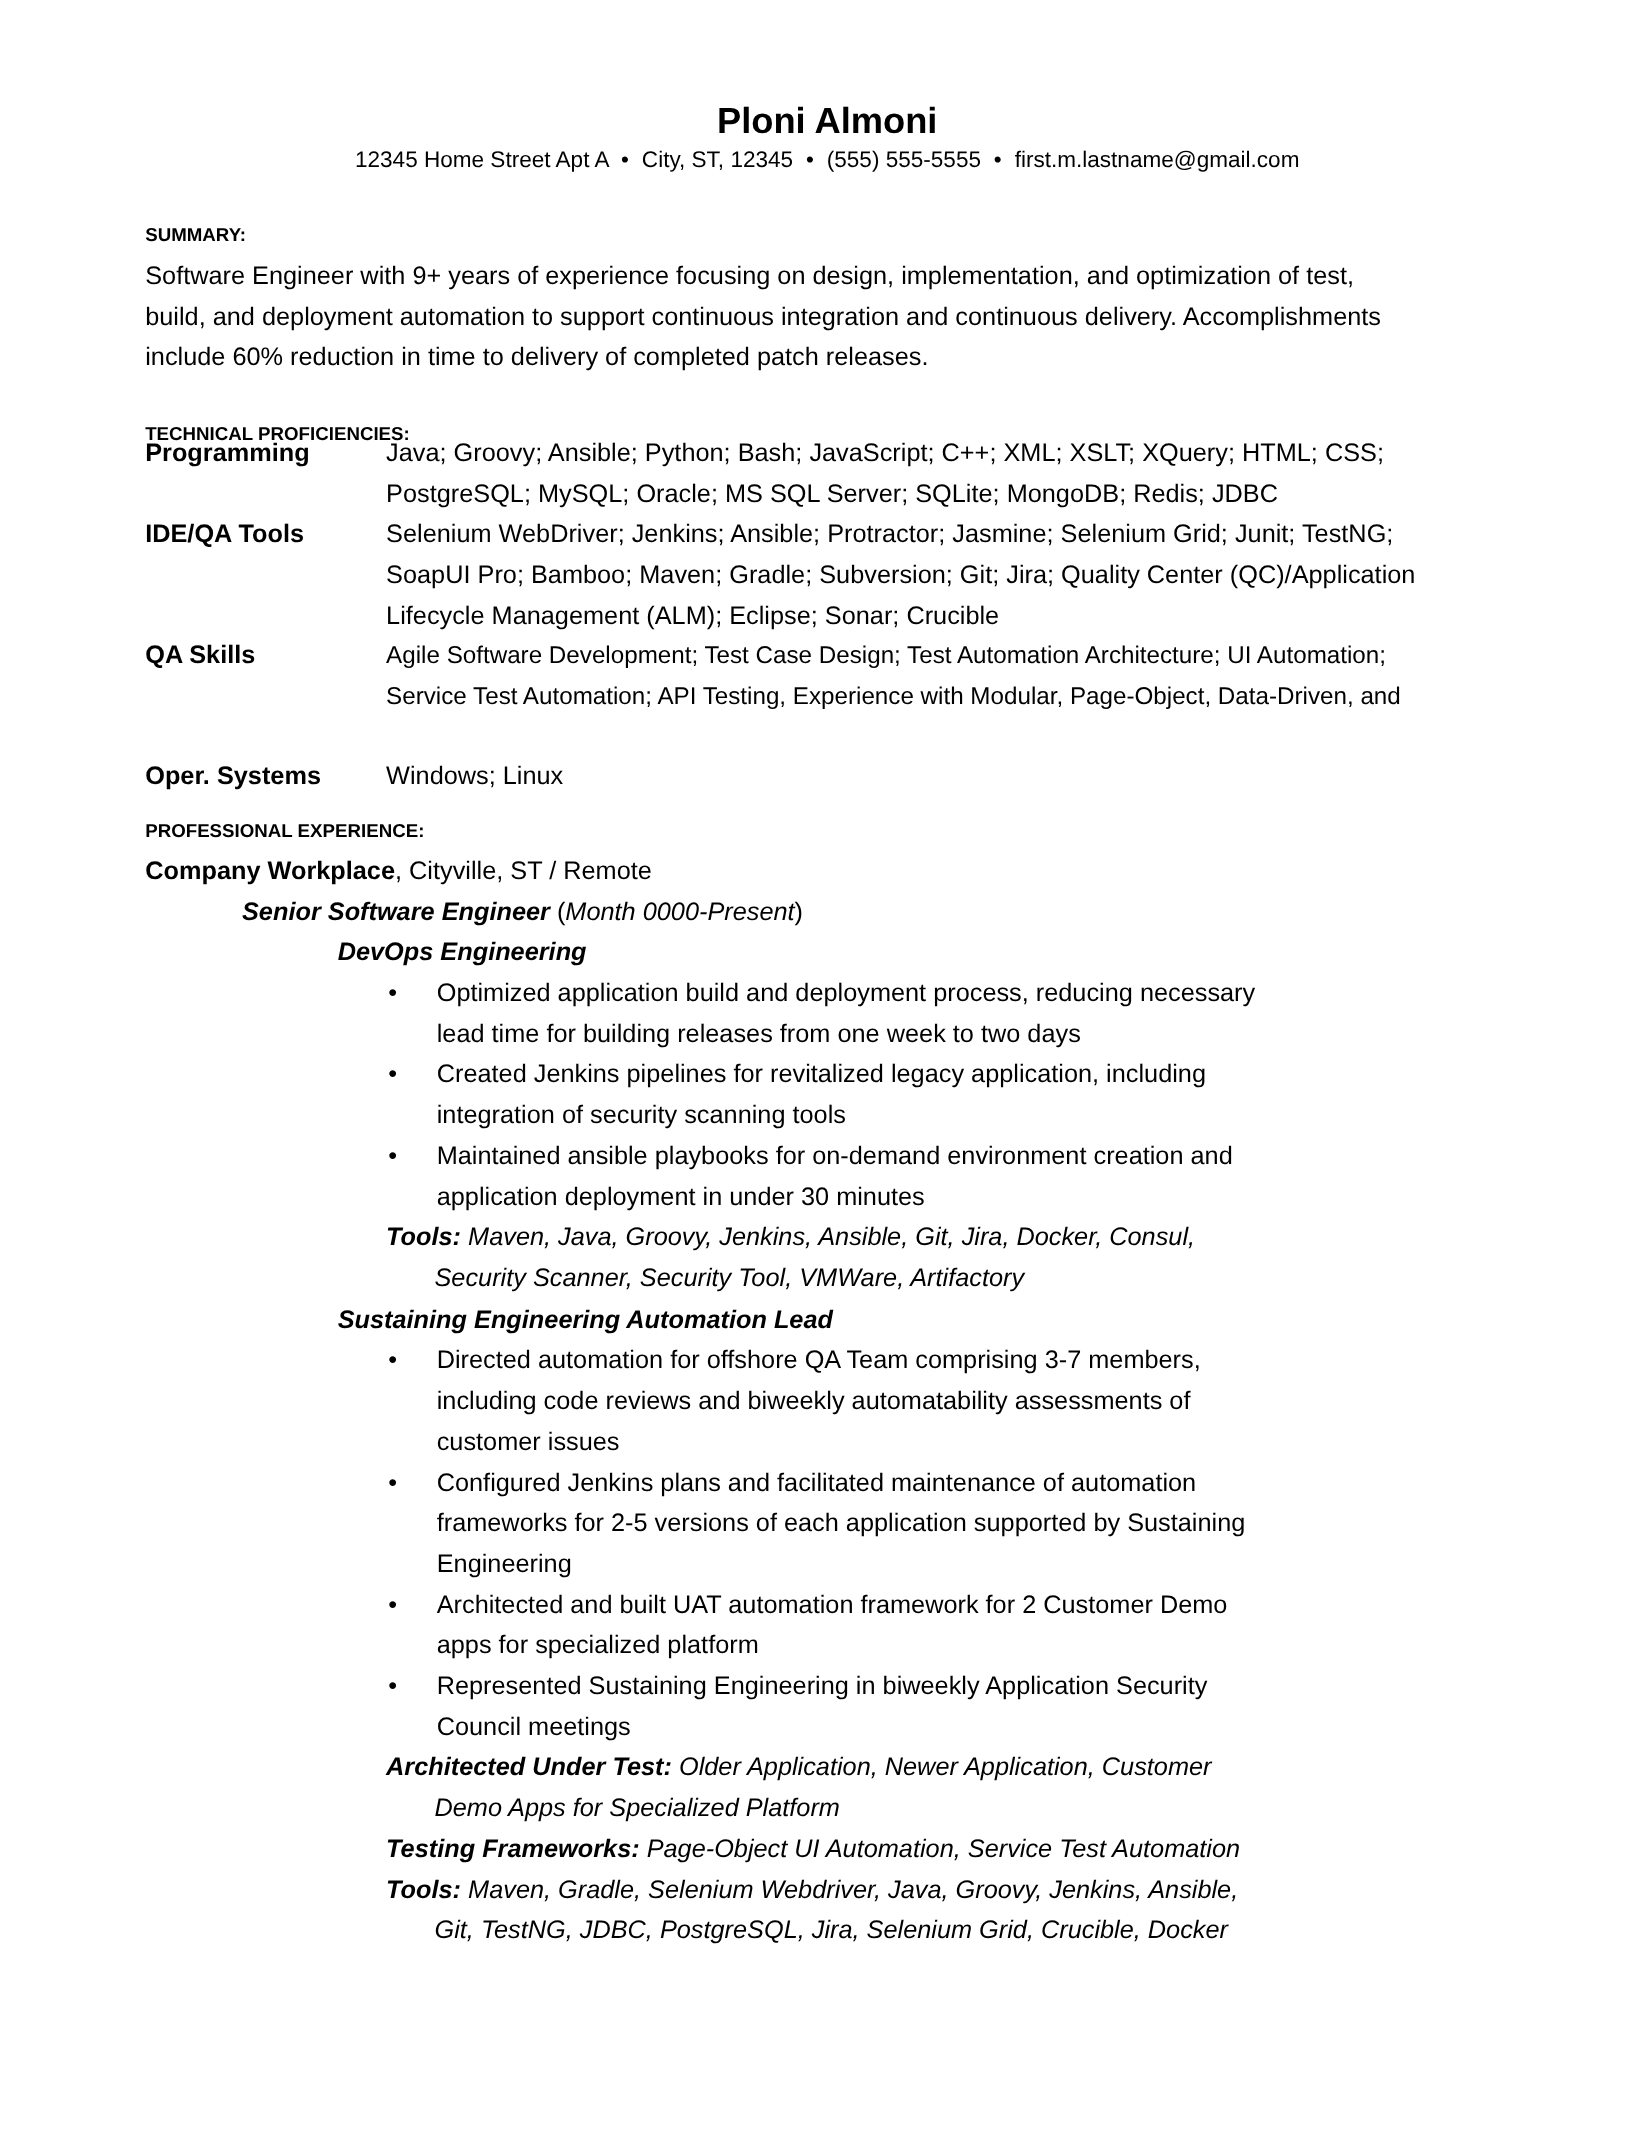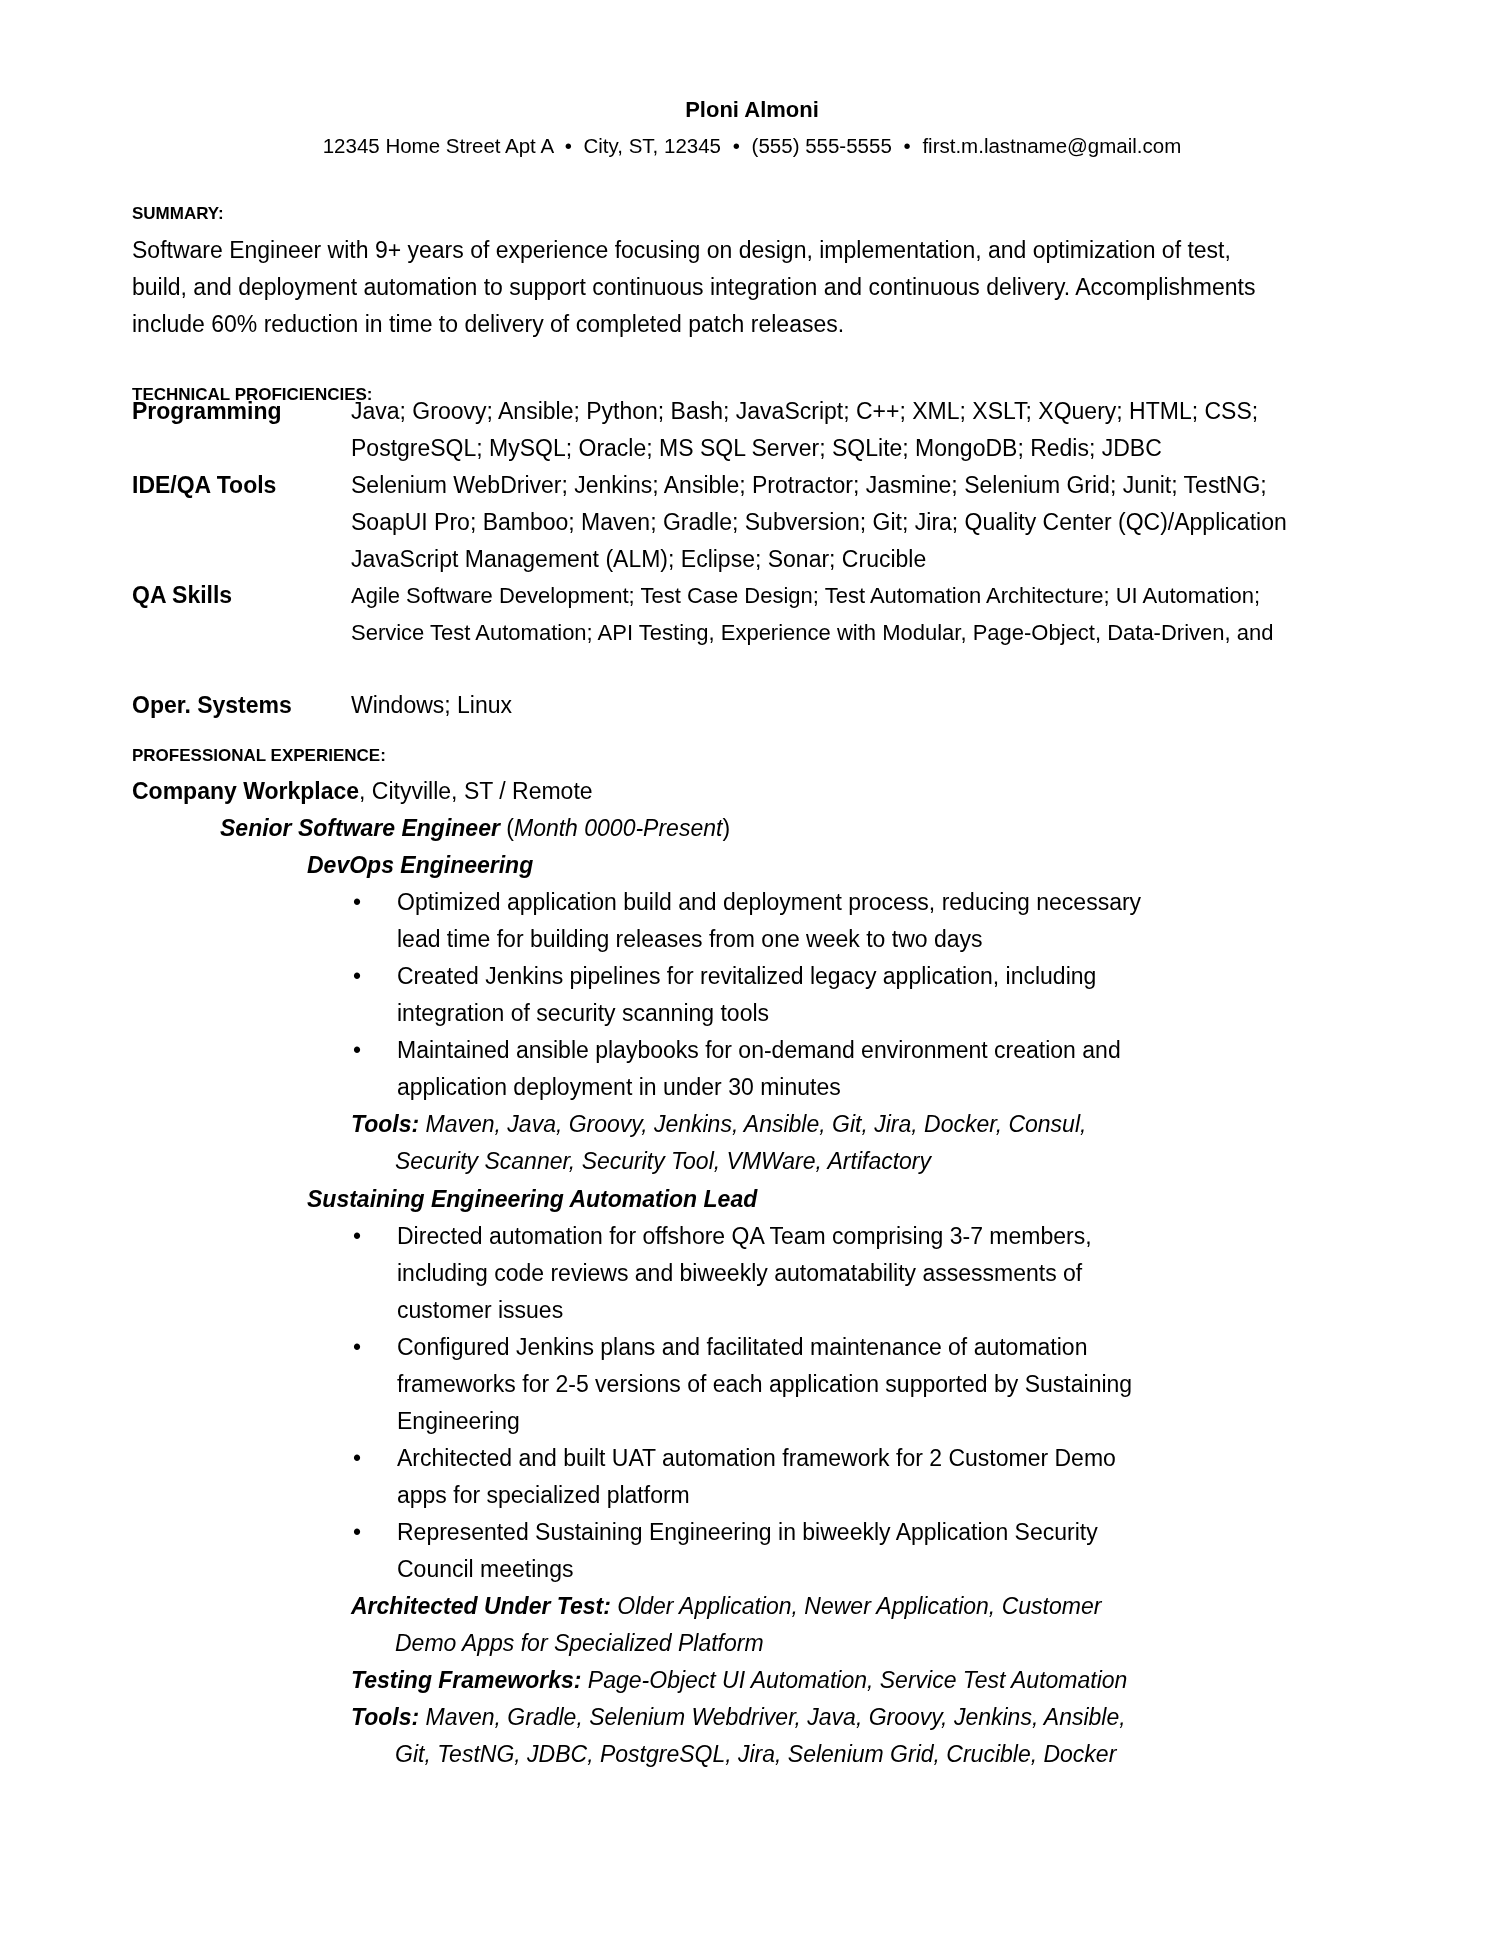--- a/index.html
+++ b/index.html
@@ -22,21 +22,21 @@
       left: 132px;
       top: 0;
       width: 1240px;
     }
     .name {
       position: absolute;
       left: 0;
       width: 1240px;
       top: 88px;
       text-align: center;
-      font-size: 22px;
+      font-size: 33px;
       font-weight: bold;
       line-height: 44px;
     }
     .contact {
       position: absolute;
       left: 0;
       width: 1240px;
       top: 131px;
       text-align: center;
       font-size: 20.5px;
@@ -157,21 +157,21 @@
       <div>Java; Groovy; Ansible; Python; Bash; JavaScript; C++; XML; XSLT; XQuery; HTML; CSS;</div>
       <div>PostgreSQL; MySQL; Oracle; MS SQL Server; SQLite; MongoDB; Redis; JDBC</div>
     </div>
   </div>
 
   <div class="prof-row" style="top:467px;">
     <div class="prof-label">IDE/QA Tools</div>
     <div class="prof-value">
       <div>Selenium WebDriver; Jenkins; Ansible; Protractor; Jasmine; Selenium Grid; Junit; TestNG;</div>
       <div>SoapUI Pro; Bamboo; Maven; Gradle; Subversion; Git; Jira; Quality Center (QC)/Application</div>
-      <div>JavaScript Management (ALM); Eclipse; Sonar; Crucible</div>
+      <div>Lifecycle Management (ALM); Eclipse; Sonar; Crucible</div>
     </div>
   </div>
 
   <div class="prof-row" style="top:577px;">
     <div class="prof-label">QA Skills</div>
     <div class="prof-value" style="font-size:22px;">
       <div>Agile Software Development; Test Case Design; Test Automation Architecture; UI Automation;</div>
       <div>Service Test Automation; API Testing, Experience with Modular, Page-Object, Data-Driven, and</div>
     </div>
   </div>

